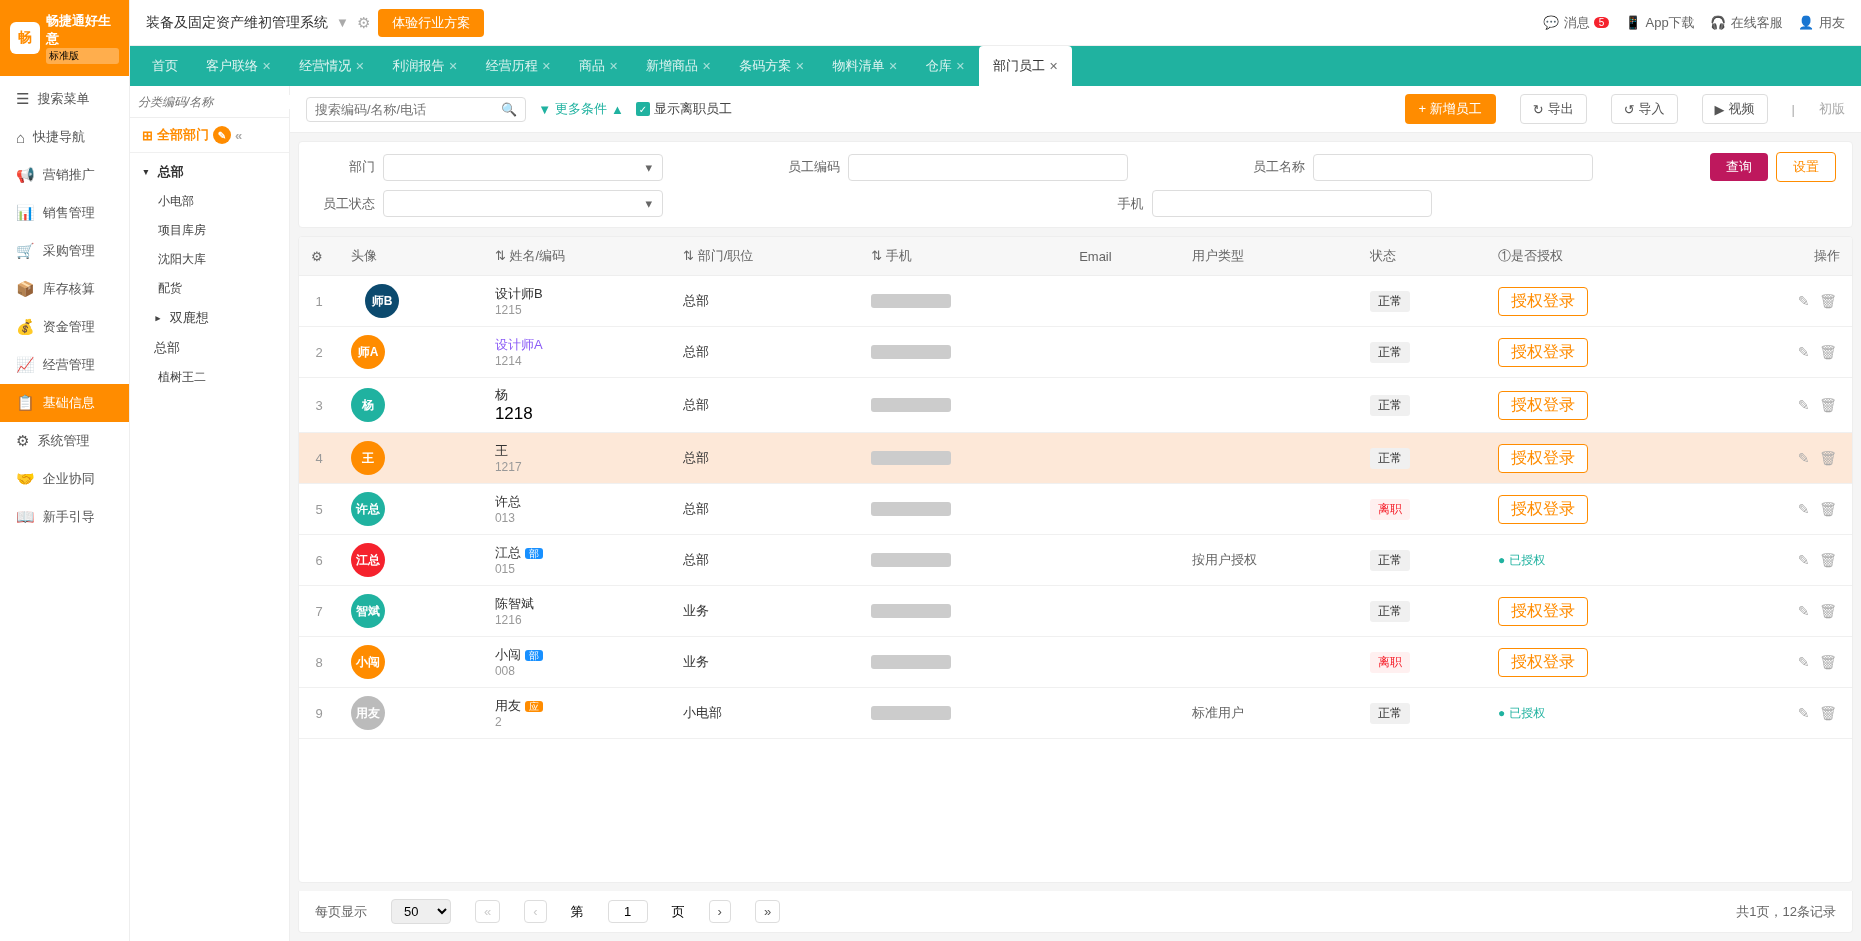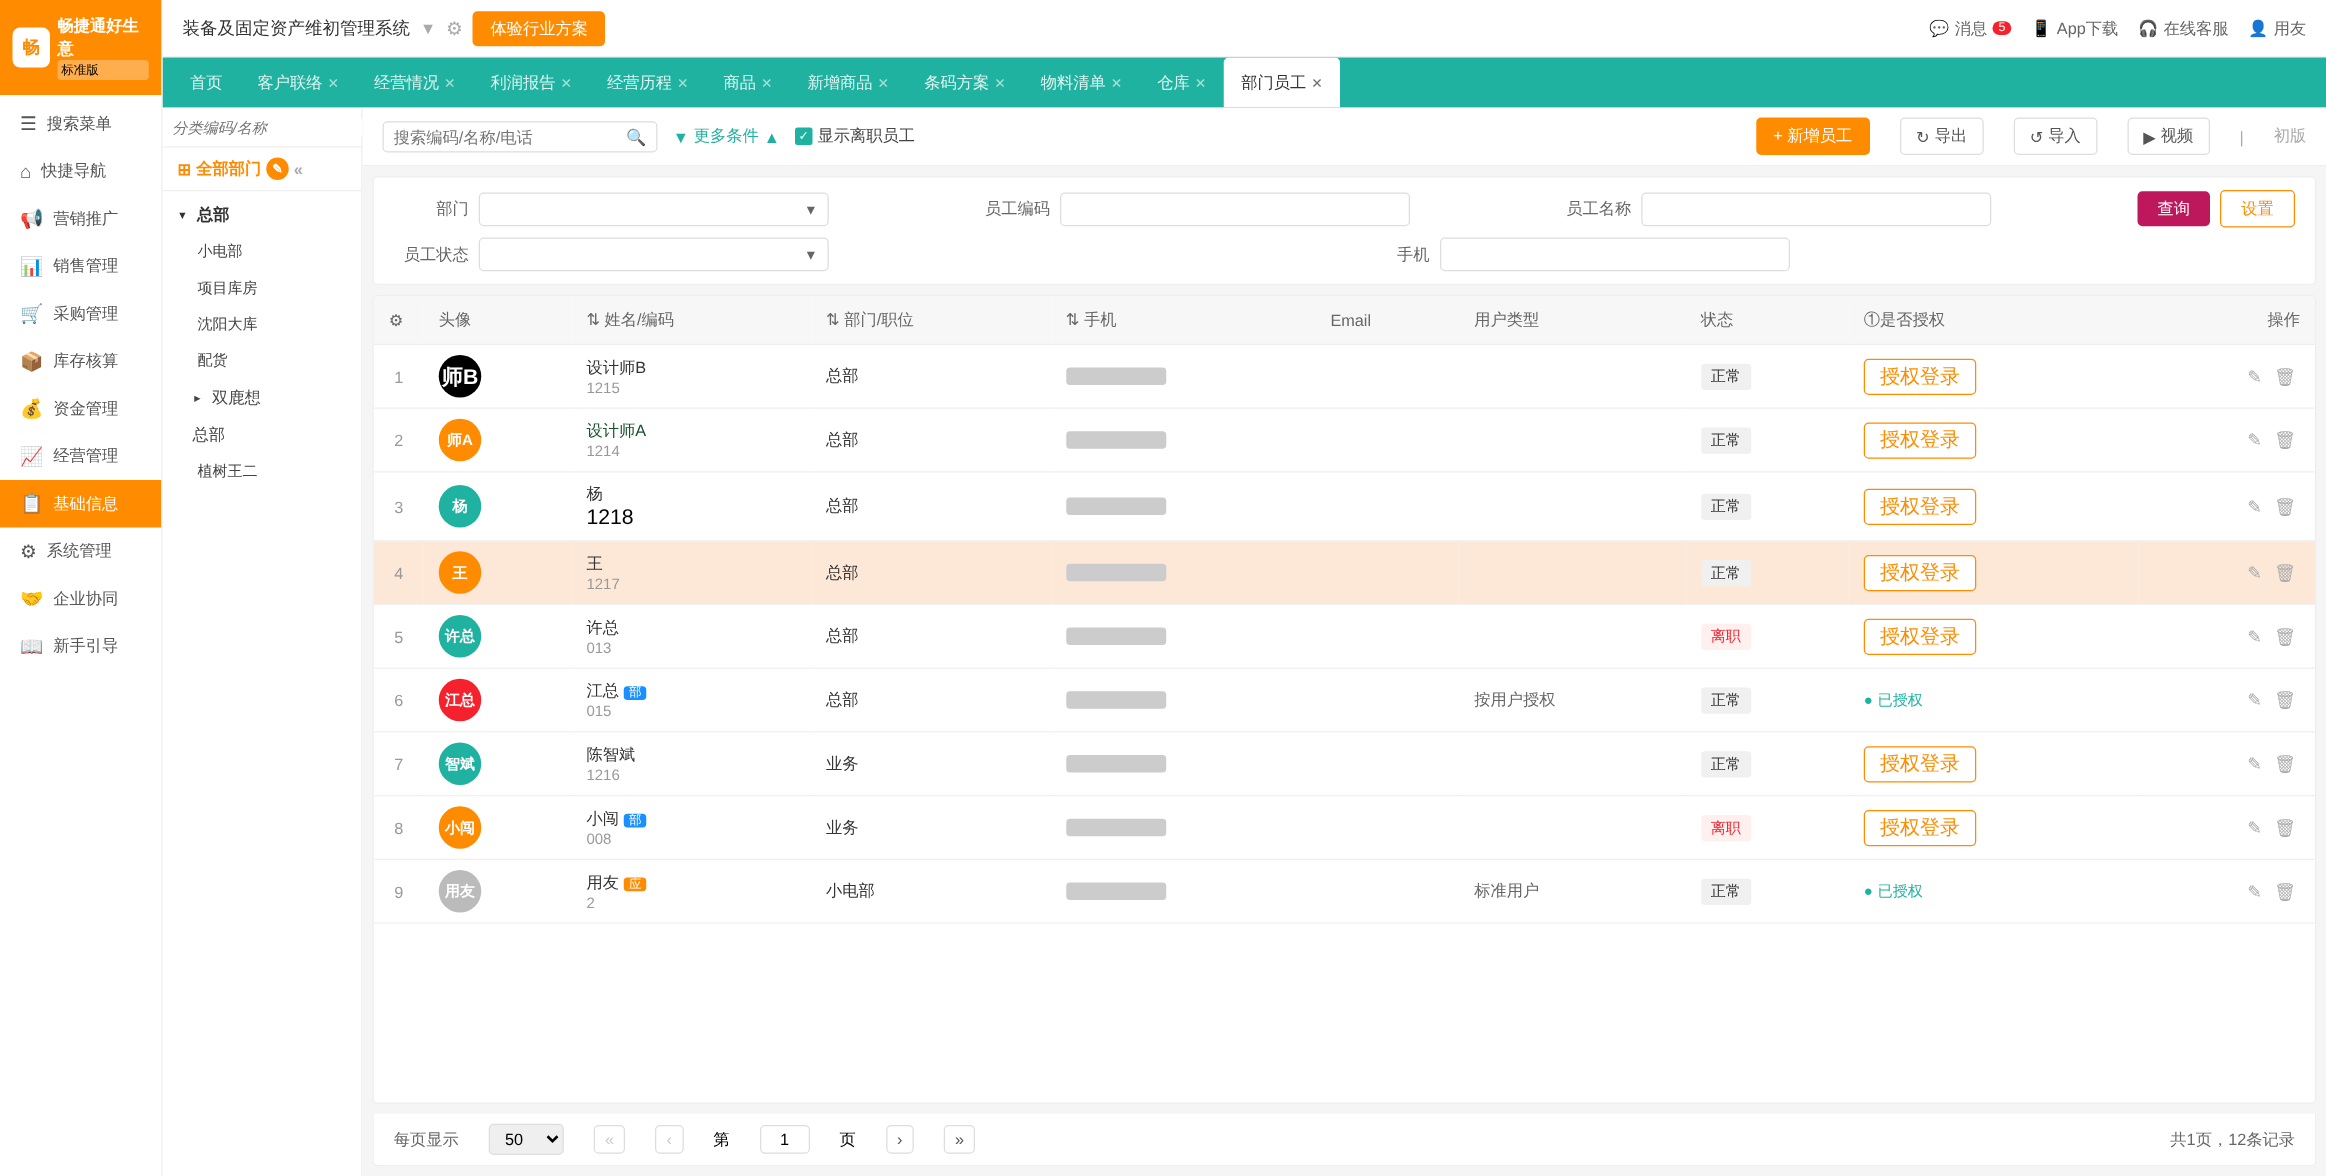--- a/index.html
+++ b/index.html
@@ -353,21 +353,21 @@
               <th>用户类型</th>
               <th>状态</th>
               <th>①是否授权</th>
               <th style="text-align:right;">操作</th>
             </tr>
           </thead>
           <tbody id="table-body">
           <tr>
     <td style="color:#999;text-align:center;width:40px;">1</td>
     <td>
-      <div style="width:34px;height:34px;border-radius:50%;background:#000000;display:flex;align-items:center;justify-content:center;color:#fff;font-size:17px;font-weight:bold;">师B</div>
+      <div style="width:34px;height:34px;border-radius:50%;background:#0c4a6e;display:flex;align-items:center;justify-content:center;color:#fff;font-size:12px;font-weight:bold;margin-left:14px;">师B</div>
     </td>
     <td>
       <div style="display:flex;flex-direction:column;">
         <span style="font-size:13px;color:#333;">设计师B</span>
         <span style="font-size:12px;color:#999;">1215</span>
       </div>
     </td>
     <td>总部</td>
     <td><span style="background:#ccc;color:#ccc;border-radius:3px;display:inline-block;width:80px;height:14px;">&nbsp;</span></td>
     <td></td>
@@ -379,21 +379,21 @@
       <span class="op-btn">🗑</span>
     </td>
   </tr>
               <tr>
     <td style="color:#999;text-align:center;width:40px;">2</td>
     <td>
       <div style="width:34px;height:34px;border-radius:50%;background:#ff8c00;display:flex;align-items:center;justify-content:center;color:#fff;font-size:12px;font-weight:bold;">师A</div>
     </td>
     <td>
       <div style="display:flex;flex-direction:column;">
-        <span style="font-size:13px;color:#14532d;">设计师A</span>
+        <span style="font-size:13px;color:#8b5cf6;">设计师A</span>
         <span style="font-size:12px;color:#999;">1214</span>
       </div>
     </td>
     <td>总部</td>
     <td><span style="background:#ccc;color:#ccc;border-radius:3px;display:inline-block;width:80px;height:14px;">&nbsp;</span></td>
     <td></td>
     <td style="color:#666;"></td>
     <td><span class="status-normal">正常</span></td>
     <td><button class="btn-auth">授权登录</button></td>
     <td style="text-align:right;">

